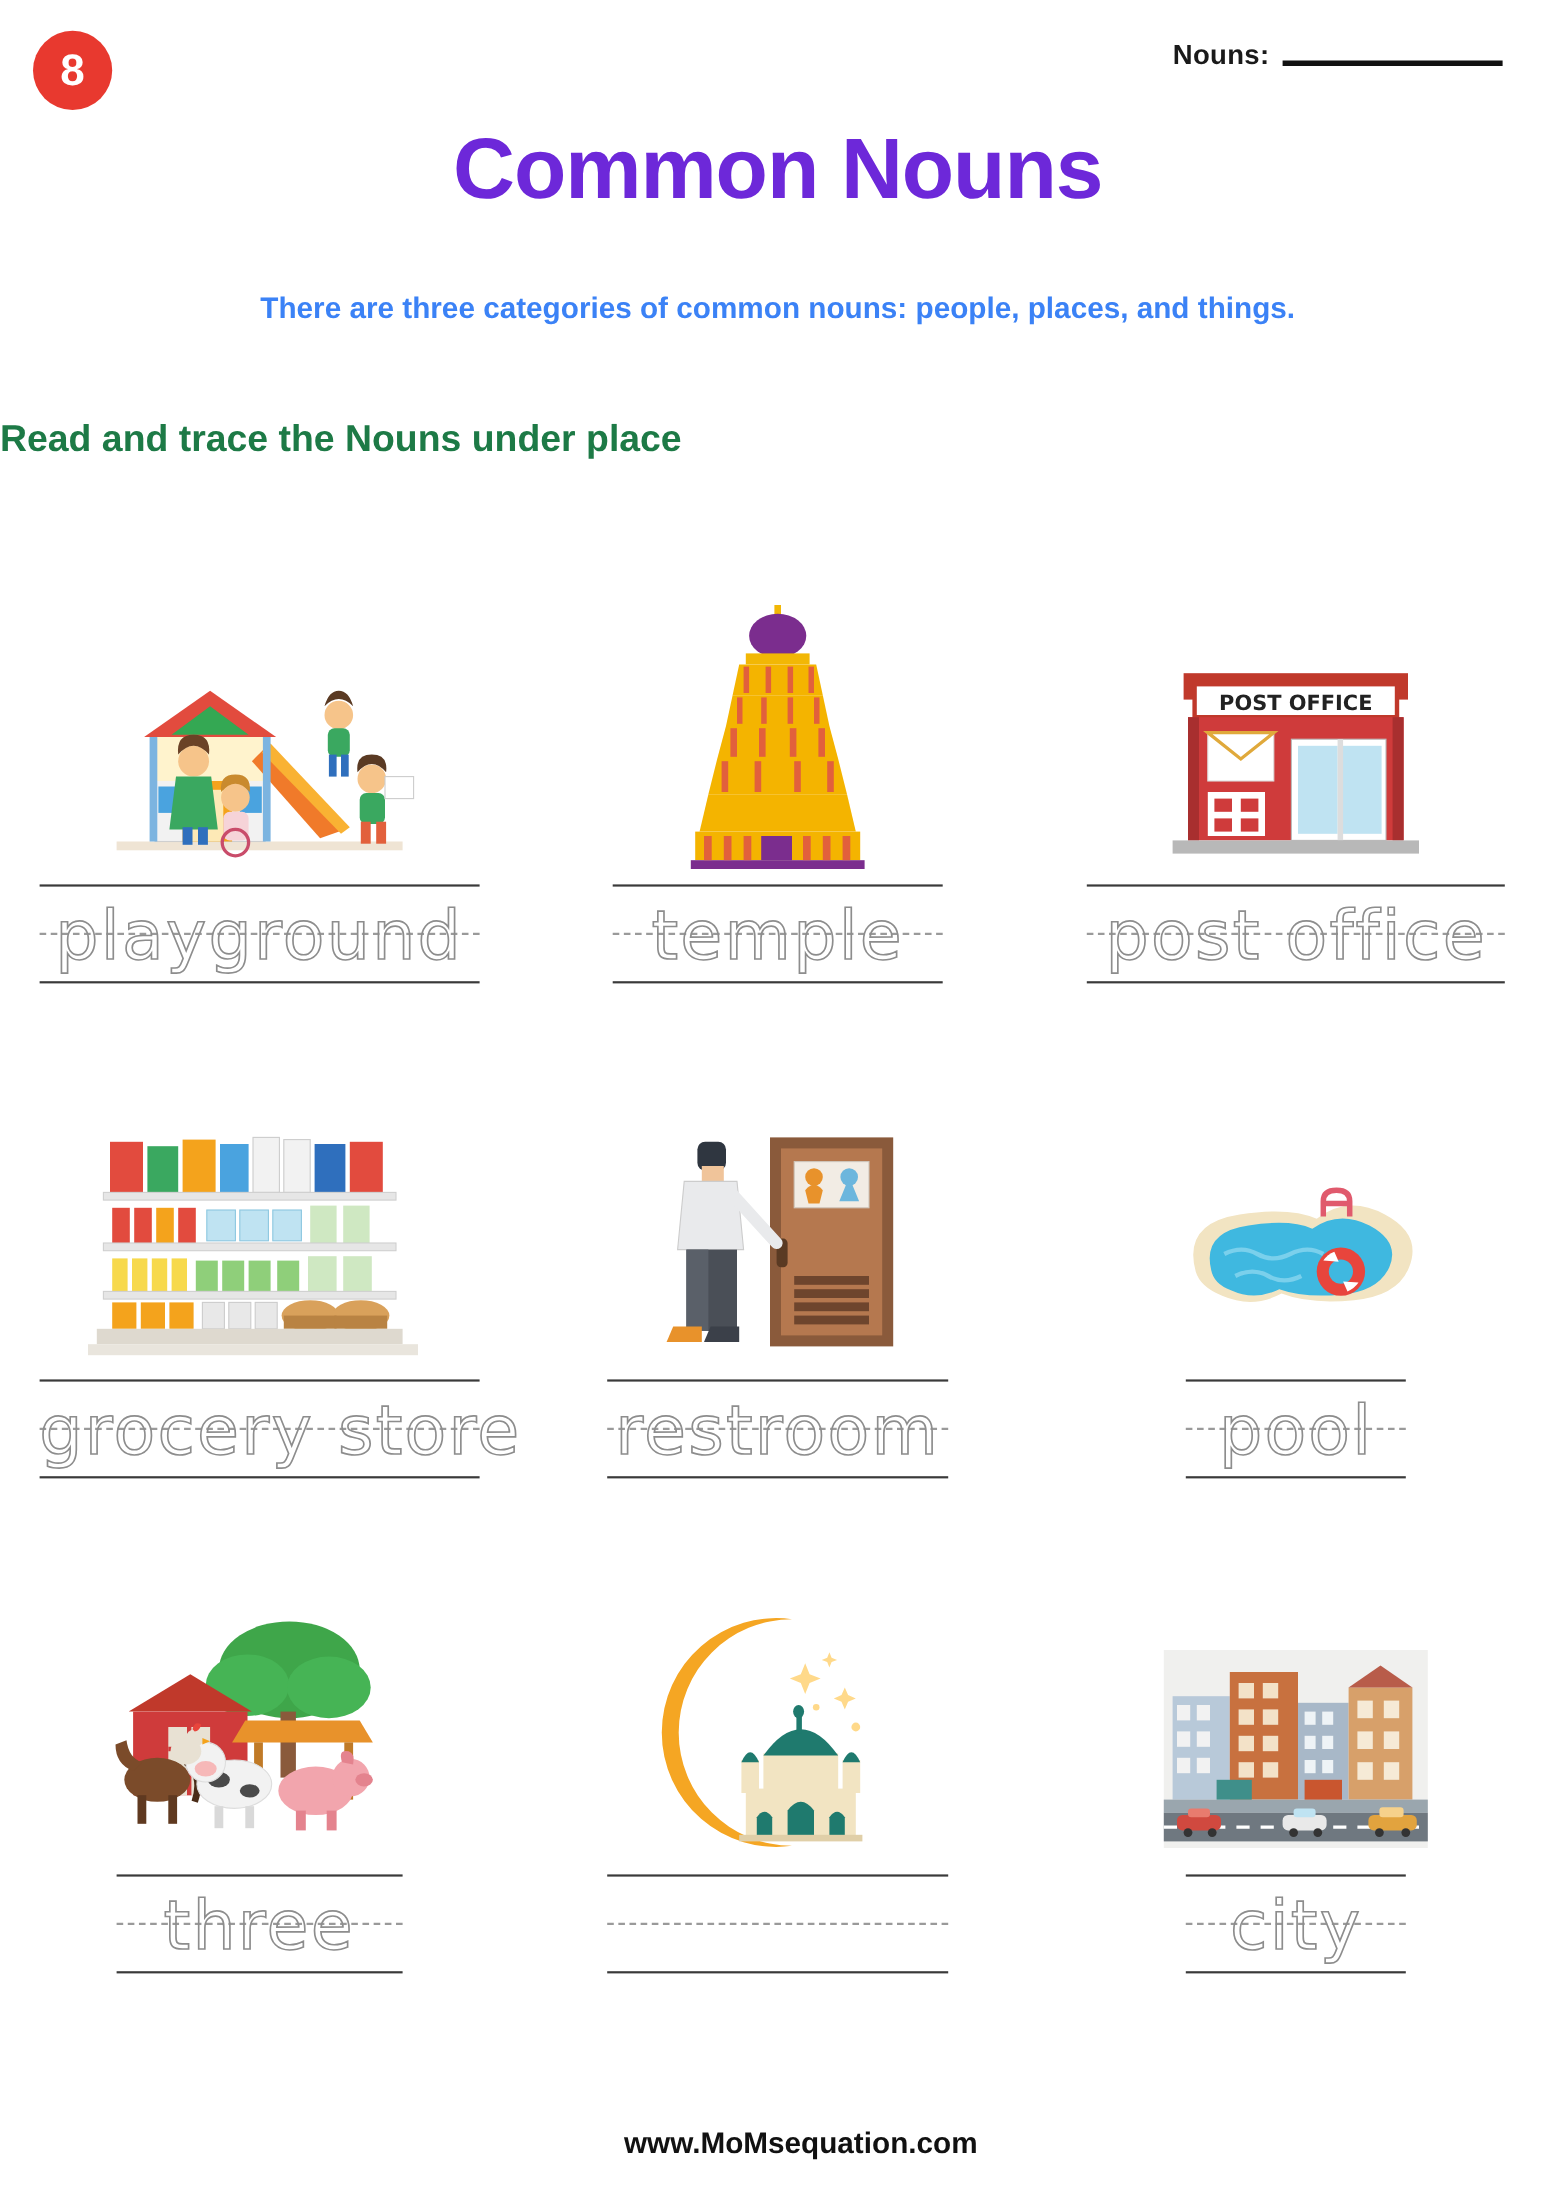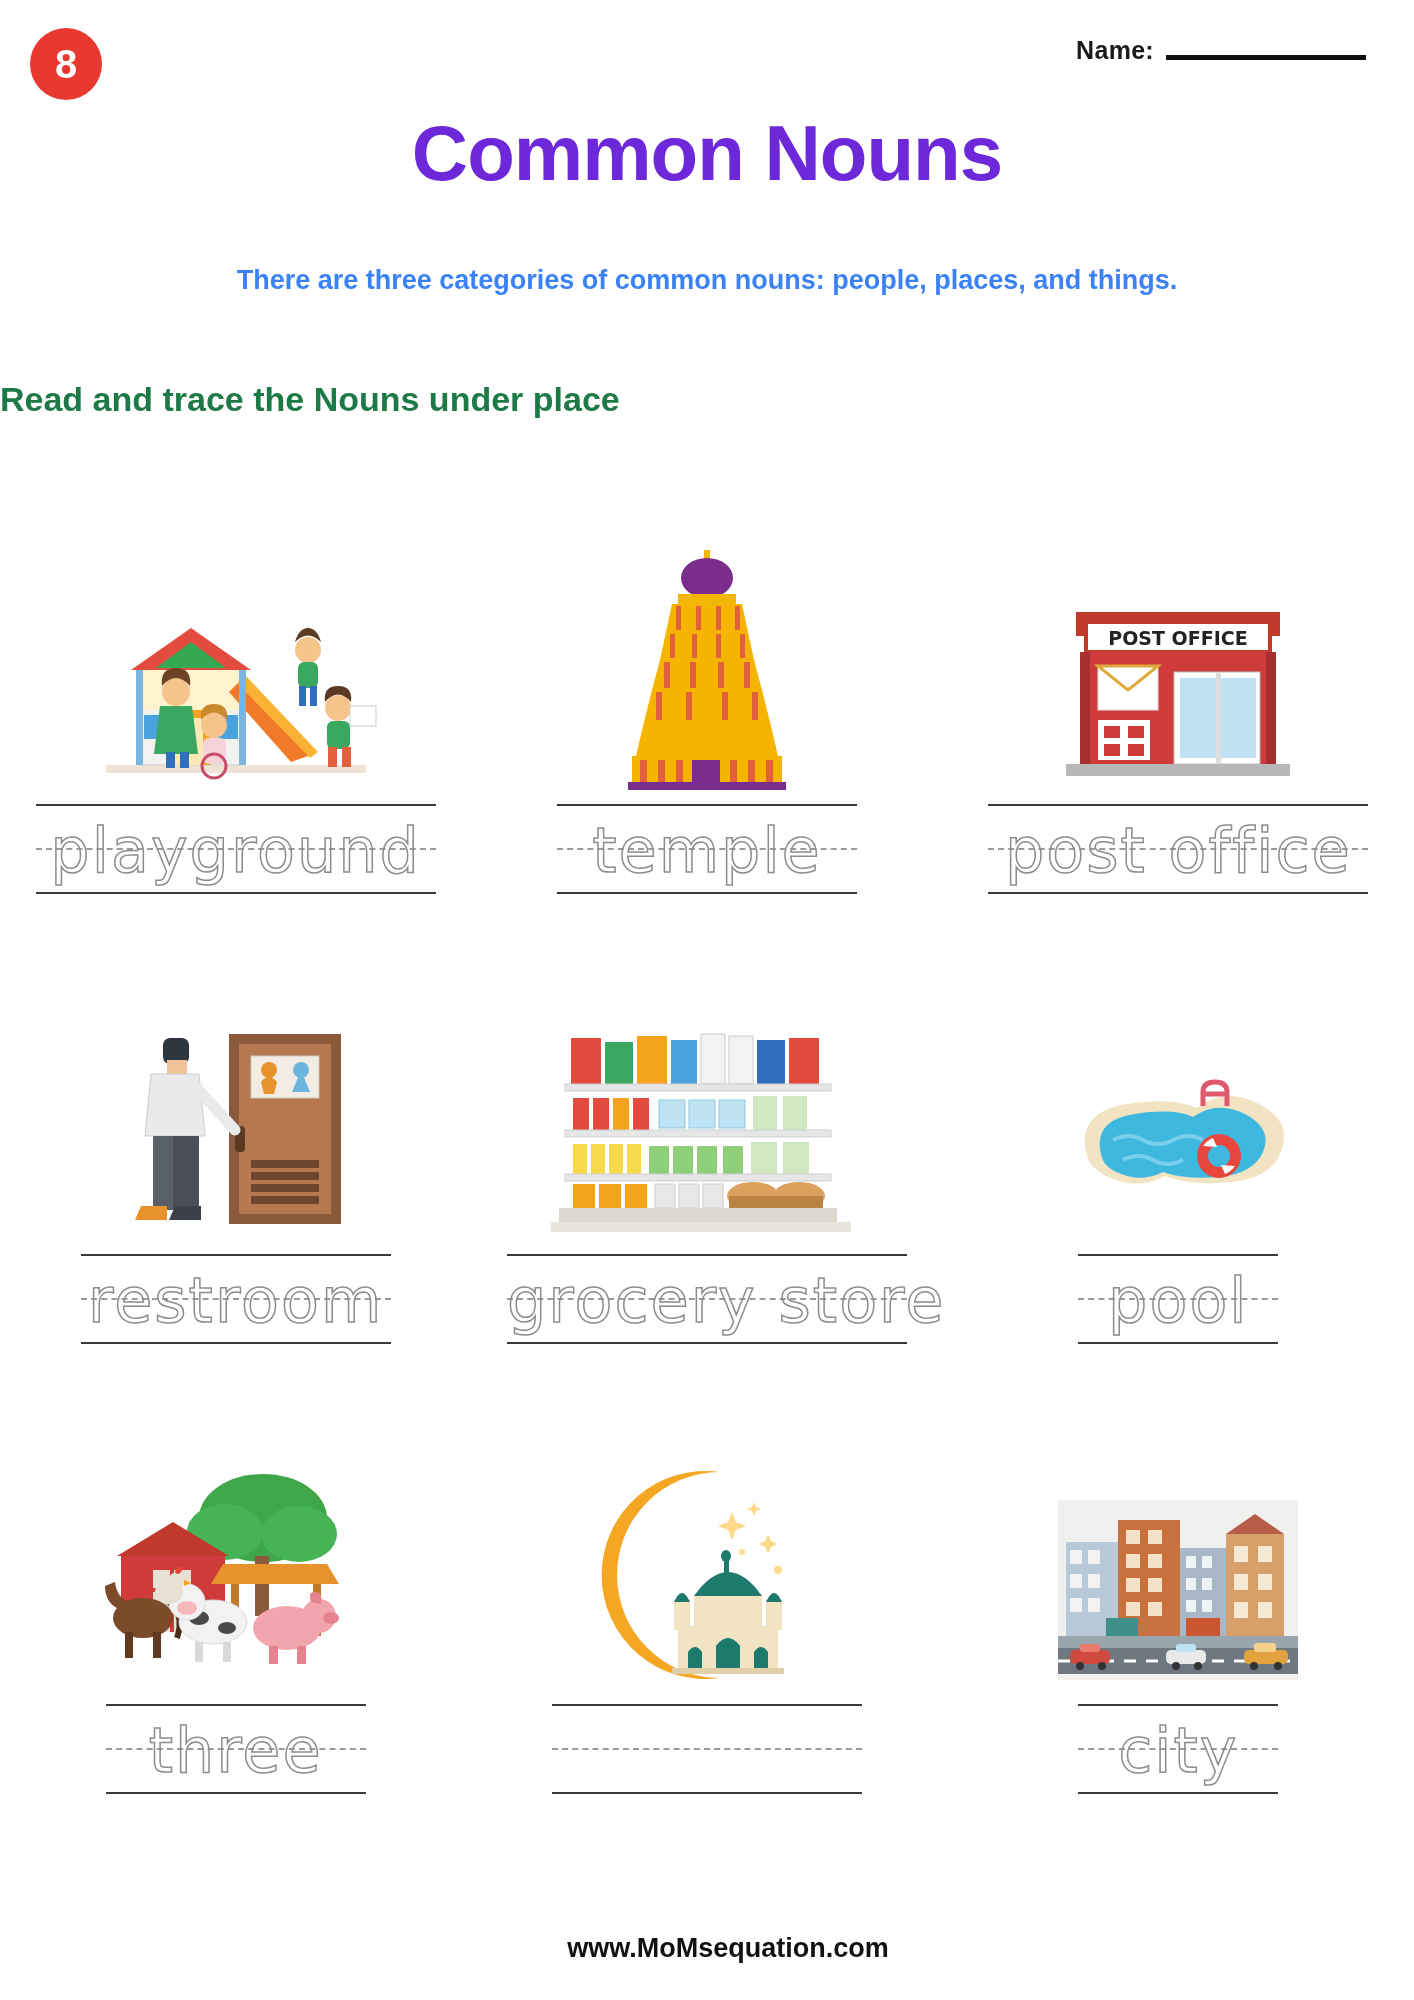--- a/index.html
+++ b/index.html
@@ -169,21 +169,21 @@
   }
 </style>
 </head>
 <body>
 
 <div class="page-number">
   <span>8</span>
 </div>
 
 <div class="name-block">
-  <span class="name-label">Name:</span>
+  <span class="name-label">Nouns:</span>
   <span class="name-line"></span>
 </div>
 
 <div class="title">Common Nouns</div>
 <div class="subtitle">There are three categories of common nouns: people, places, and things.</div>
 <div class="instruction">Read and trace the Nouns under place</div>
 
 <div class="grid">
 
   <div class="cell">
@@ -324,20 +324,87 @@
     <div class="trace t-w380">
       <div class="topline"></div>
       <div class="midline"></div>
       <div class="baseline"></div>
       <div class="word fs-mid">post office</div>
     </div>
   </div>
 
   <div class="cell">
     <div class="art">
+      <svg width="320" height="220" viewBox="0 0 320 220">
+
+        <g>
+          <rect x="24" y="18" width="30" height="46" fill="#e24b3e"></rect>
+          <rect x="58" y="22" width="28" height="42" fill="#3aa860"></rect>
+          <rect x="90" y="16" width="30" height="48" fill="#f4a31c"></rect>
+          <rect x="124" y="20" width="26" height="44" fill="#4aa3df"></rect>
+          <rect x="154" y="14" width="24" height="50" fill="#f2f2f2" stroke="#ccc"></rect>
+          <rect x="182" y="16" width="24" height="48" fill="#f2f2f2" stroke="#ccc"></rect>
+          <rect x="210" y="20" width="28" height="44" fill="#2f6fbd"></rect>
+          <rect x="242" y="18" width="30" height="46" fill="#e24b3e"></rect>
+        </g>
+        <rect x="18" y="64" width="266" height="7" fill="#e6e6e6" stroke="#cfcfcf"></rect>
+
+        <g>
+          <rect x="26" y="78" width="16" height="32" fill="#e24b3e"></rect>
+          <rect x="46" y="78" width="16" height="32" fill="#e24b3e"></rect>
+          <rect x="66" y="78" width="16" height="32" fill="#f4a31c"></rect>
+          <rect x="86" y="78" width="16" height="32" fill="#e24b3e"></rect>
+          <rect x="112" y="80" width="26" height="28" fill="#bfe3f2" stroke="#8cc7e0"></rect>
+          <rect x="142" y="80" width="26" height="28" fill="#bfe3f2" stroke="#8cc7e0"></rect>
+          <rect x="172" y="80" width="26" height="28" fill="#bfe3f2" stroke="#8cc7e0"></rect>
+          <rect x="206" y="76" width="24" height="34" fill="#cfe8c2"></rect>
+          <rect x="236" y="76" width="24" height="34" fill="#cfe8c2"></rect>
+        </g>
+        <rect x="18" y="110" width="266" height="7" fill="#e6e6e6" stroke="#cfcfcf"></rect>
+
+        <g>
+          <rect x="26" y="124" width="14" height="30" fill="#f7d94c"></rect>
+          <rect x="44" y="124" width="14" height="30" fill="#f7d94c"></rect>
+          <rect x="62" y="124" width="14" height="30" fill="#f7d94c"></rect>
+          <rect x="80" y="124" width="14" height="30" fill="#f7d94c"></rect>
+          <rect x="102" y="126" width="20" height="28" fill="#8fcf7a"></rect>
+          <rect x="126" y="126" width="20" height="28" fill="#8fcf7a"></rect>
+          <rect x="150" y="126" width="20" height="28" fill="#8fcf7a"></rect>
+          <rect x="176" y="126" width="20" height="28" fill="#8fcf7a"></rect>
+          <rect x="204" y="122" width="26" height="32" fill="#cfe8c2"></rect>
+          <rect x="236" y="122" width="26" height="32" fill="#cfe8c2"></rect>
+        </g>
+        <rect x="18" y="154" width="266" height="7" fill="#e6e6e6" stroke="#cfcfcf"></rect>
+
+        <g>
+          <rect x="26" y="164" width="22" height="24" fill="#f4a31c"></rect>
+          <rect x="52" y="164" width="22" height="24" fill="#f4a31c"></rect>
+          <rect x="78" y="164" width="22" height="24" fill="#f4a31c"></rect>
+          <rect x="108" y="164" width="20" height="24" fill="#e8e8e8" stroke="#ccc"></rect>
+          <rect x="132" y="164" width="20" height="24" fill="#e8e8e8" stroke="#ccc"></rect>
+          <rect x="156" y="164" width="20" height="24" fill="#e8e8e8" stroke="#ccc"></rect>
+          <ellipse cx="206" cy="176" rx="26" ry="14" fill="#d9a15b"></ellipse>
+          <ellipse cx="252" cy="176" rx="26" ry="14" fill="#d9a15b"></ellipse>
+          <rect x="182" y="176" width="48" height="12" fill="#b98343"></rect>
+          <rect x="228" y="176" width="48" height="12" fill="#b98343"></rect>
+        </g>
+        <rect x="12" y="188" width="278" height="14" fill="#ded9cf"></rect>
+        <rect x="4" y="202" width="300" height="10" fill="#e9e5dd"></rect>
+      </svg>
+    </div>
+    <div class="trace t-w400">
+      <div class="topline"></div>
+      <div class="midline"></div>
+      <div class="baseline"></div>
+      <div class="word fs-small">grocery store</div>
+    </div>
+  </div>
+
+  <div class="cell">
+    <div class="art">
       <svg width="250" height="220" viewBox="0 0 250 220">
 
         <rect x="118" y="14" width="112" height="190" fill="#8a5a3b"></rect>
         <rect x="128" y="24" width="92" height="170" fill="#b5784f"></rect>
         <rect x="140" y="36" width="68" height="42" fill="#f2ece4" stroke="#cfc6bb"></rect>
         <circle cx="158" cy="50" r="8" fill="#e8922b"></circle>
         <path d="M150 62 q8 -10 16 0 l-3 12 h-10 z" fill="#e8922b"></path>
         <circle cx="190" cy="50" r="8" fill="#6cb6dd"></circle>
         <path d="M181 72 l9 -22 l9 22 z" fill="#6cb6dd"></path>
         <g fill="#6e452d">
@@ -358,87 +425,20 @@
           <path d="M30 186 h26 v14 h-32 z" fill="#e8922b"></path>
           <path d="M64 186 h26 v14 h-32 z" fill="#3b4049"></path>
         </g>
       </svg>
     </div>
     <div class="trace t-w310">
       <div class="topline"></div>
       <div class="midline"></div>
       <div class="baseline"></div>
       <div class="word fs-mid">restroom</div>
-    </div>
-  </div>
-
-  <div class="cell">
-    <div class="art">
-      <svg width="320" height="220" viewBox="0 0 320 220">
-
-        <g>
-          <rect x="24" y="18" width="30" height="46" fill="#e24b3e"></rect>
-          <rect x="58" y="22" width="28" height="42" fill="#3aa860"></rect>
-          <rect x="90" y="16" width="30" height="48" fill="#f4a31c"></rect>
-          <rect x="124" y="20" width="26" height="44" fill="#4aa3df"></rect>
-          <rect x="154" y="14" width="24" height="50" fill="#f2f2f2" stroke="#ccc"></rect>
-          <rect x="182" y="16" width="24" height="48" fill="#f2f2f2" stroke="#ccc"></rect>
-          <rect x="210" y="20" width="28" height="44" fill="#2f6fbd"></rect>
-          <rect x="242" y="18" width="30" height="46" fill="#e24b3e"></rect>
-        </g>
-        <rect x="18" y="64" width="266" height="7" fill="#e6e6e6" stroke="#cfcfcf"></rect>
-
-        <g>
-          <rect x="26" y="78" width="16" height="32" fill="#e24b3e"></rect>
-          <rect x="46" y="78" width="16" height="32" fill="#e24b3e"></rect>
-          <rect x="66" y="78" width="16" height="32" fill="#f4a31c"></rect>
-          <rect x="86" y="78" width="16" height="32" fill="#e24b3e"></rect>
-          <rect x="112" y="80" width="26" height="28" fill="#bfe3f2" stroke="#8cc7e0"></rect>
-          <rect x="142" y="80" width="26" height="28" fill="#bfe3f2" stroke="#8cc7e0"></rect>
-          <rect x="172" y="80" width="26" height="28" fill="#bfe3f2" stroke="#8cc7e0"></rect>
-          <rect x="206" y="76" width="24" height="34" fill="#cfe8c2"></rect>
-          <rect x="236" y="76" width="24" height="34" fill="#cfe8c2"></rect>
-        </g>
-        <rect x="18" y="110" width="266" height="7" fill="#e6e6e6" stroke="#cfcfcf"></rect>
-
-        <g>
-          <rect x="26" y="124" width="14" height="30" fill="#f7d94c"></rect>
-          <rect x="44" y="124" width="14" height="30" fill="#f7d94c"></rect>
-          <rect x="62" y="124" width="14" height="30" fill="#f7d94c"></rect>
-          <rect x="80" y="124" width="14" height="30" fill="#f7d94c"></rect>
-          <rect x="102" y="126" width="20" height="28" fill="#8fcf7a"></rect>
-          <rect x="126" y="126" width="20" height="28" fill="#8fcf7a"></rect>
-          <rect x="150" y="126" width="20" height="28" fill="#8fcf7a"></rect>
-          <rect x="176" y="126" width="20" height="28" fill="#8fcf7a"></rect>
-          <rect x="204" y="122" width="26" height="32" fill="#cfe8c2"></rect>
-          <rect x="236" y="122" width="26" height="32" fill="#cfe8c2"></rect>
-        </g>
-        <rect x="18" y="154" width="266" height="7" fill="#e6e6e6" stroke="#cfcfcf"></rect>
-
-        <g>
-          <rect x="26" y="164" width="22" height="24" fill="#f4a31c"></rect>
-          <rect x="52" y="164" width="22" height="24" fill="#f4a31c"></rect>
-          <rect x="78" y="164" width="22" height="24" fill="#f4a31c"></rect>
-          <rect x="108" y="164" width="20" height="24" fill="#e8e8e8" stroke="#ccc"></rect>
-          <rect x="132" y="164" width="20" height="24" fill="#e8e8e8" stroke="#ccc"></rect>
-          <rect x="156" y="164" width="20" height="24" fill="#e8e8e8" stroke="#ccc"></rect>
-          <ellipse cx="206" cy="176" rx="26" ry="14" fill="#d9a15b"></ellipse>
-          <ellipse cx="252" cy="176" rx="26" ry="14" fill="#d9a15b"></ellipse>
-          <rect x="182" y="176" width="48" height="12" fill="#b98343"></rect>
-          <rect x="228" y="176" width="48" height="12" fill="#b98343"></rect>
-        </g>
-        <rect x="12" y="188" width="278" height="14" fill="#ded9cf"></rect>
-        <rect x="4" y="202" width="300" height="10" fill="#e9e5dd"></rect>
-      </svg>
-    </div>
-    <div class="trace t-w400">
-      <div class="topline"></div>
-      <div class="midline"></div>
-      <div class="baseline"></div>
-      <div class="word fs-small">grocery store</div>
     </div>
   </div>
 
   <div class="cell">
     <div class="art">
       <svg width="250" height="180" viewBox="0 0 250 180">
         <path d="M34 96 q-12 -44 40 -52 q46 -7 70 4 q28 -22 62 -4 q34 18 22 48 q-10 26 -50 30 q-40 4 -66 -6 q-26 14 -54 2 q-20 -8 -24 -22 z" fill="#f2e4c2"></path>
         <path d="M48 94 q-8 -34 34 -40 q38 -6 58 3 q24 -17 52 -3 q28 15 18 38 q-10 22 -44 25 q-34 3 -56 -5 q-22 11 -44 1 q-16 -6 -18 -19 z" fill="#3fb8e0"></path>
         <path d="M60 80 q16 -8 30 0 t30 0 t30 0" stroke="#8ad6ef" stroke-width="4" fill="none" opacity=".8"></path>
         <path d="M70 100 q16 -8 30 0 t30 0" stroke="#8ad6ef" stroke-width="4" fill="none" opacity=".8"></path>

